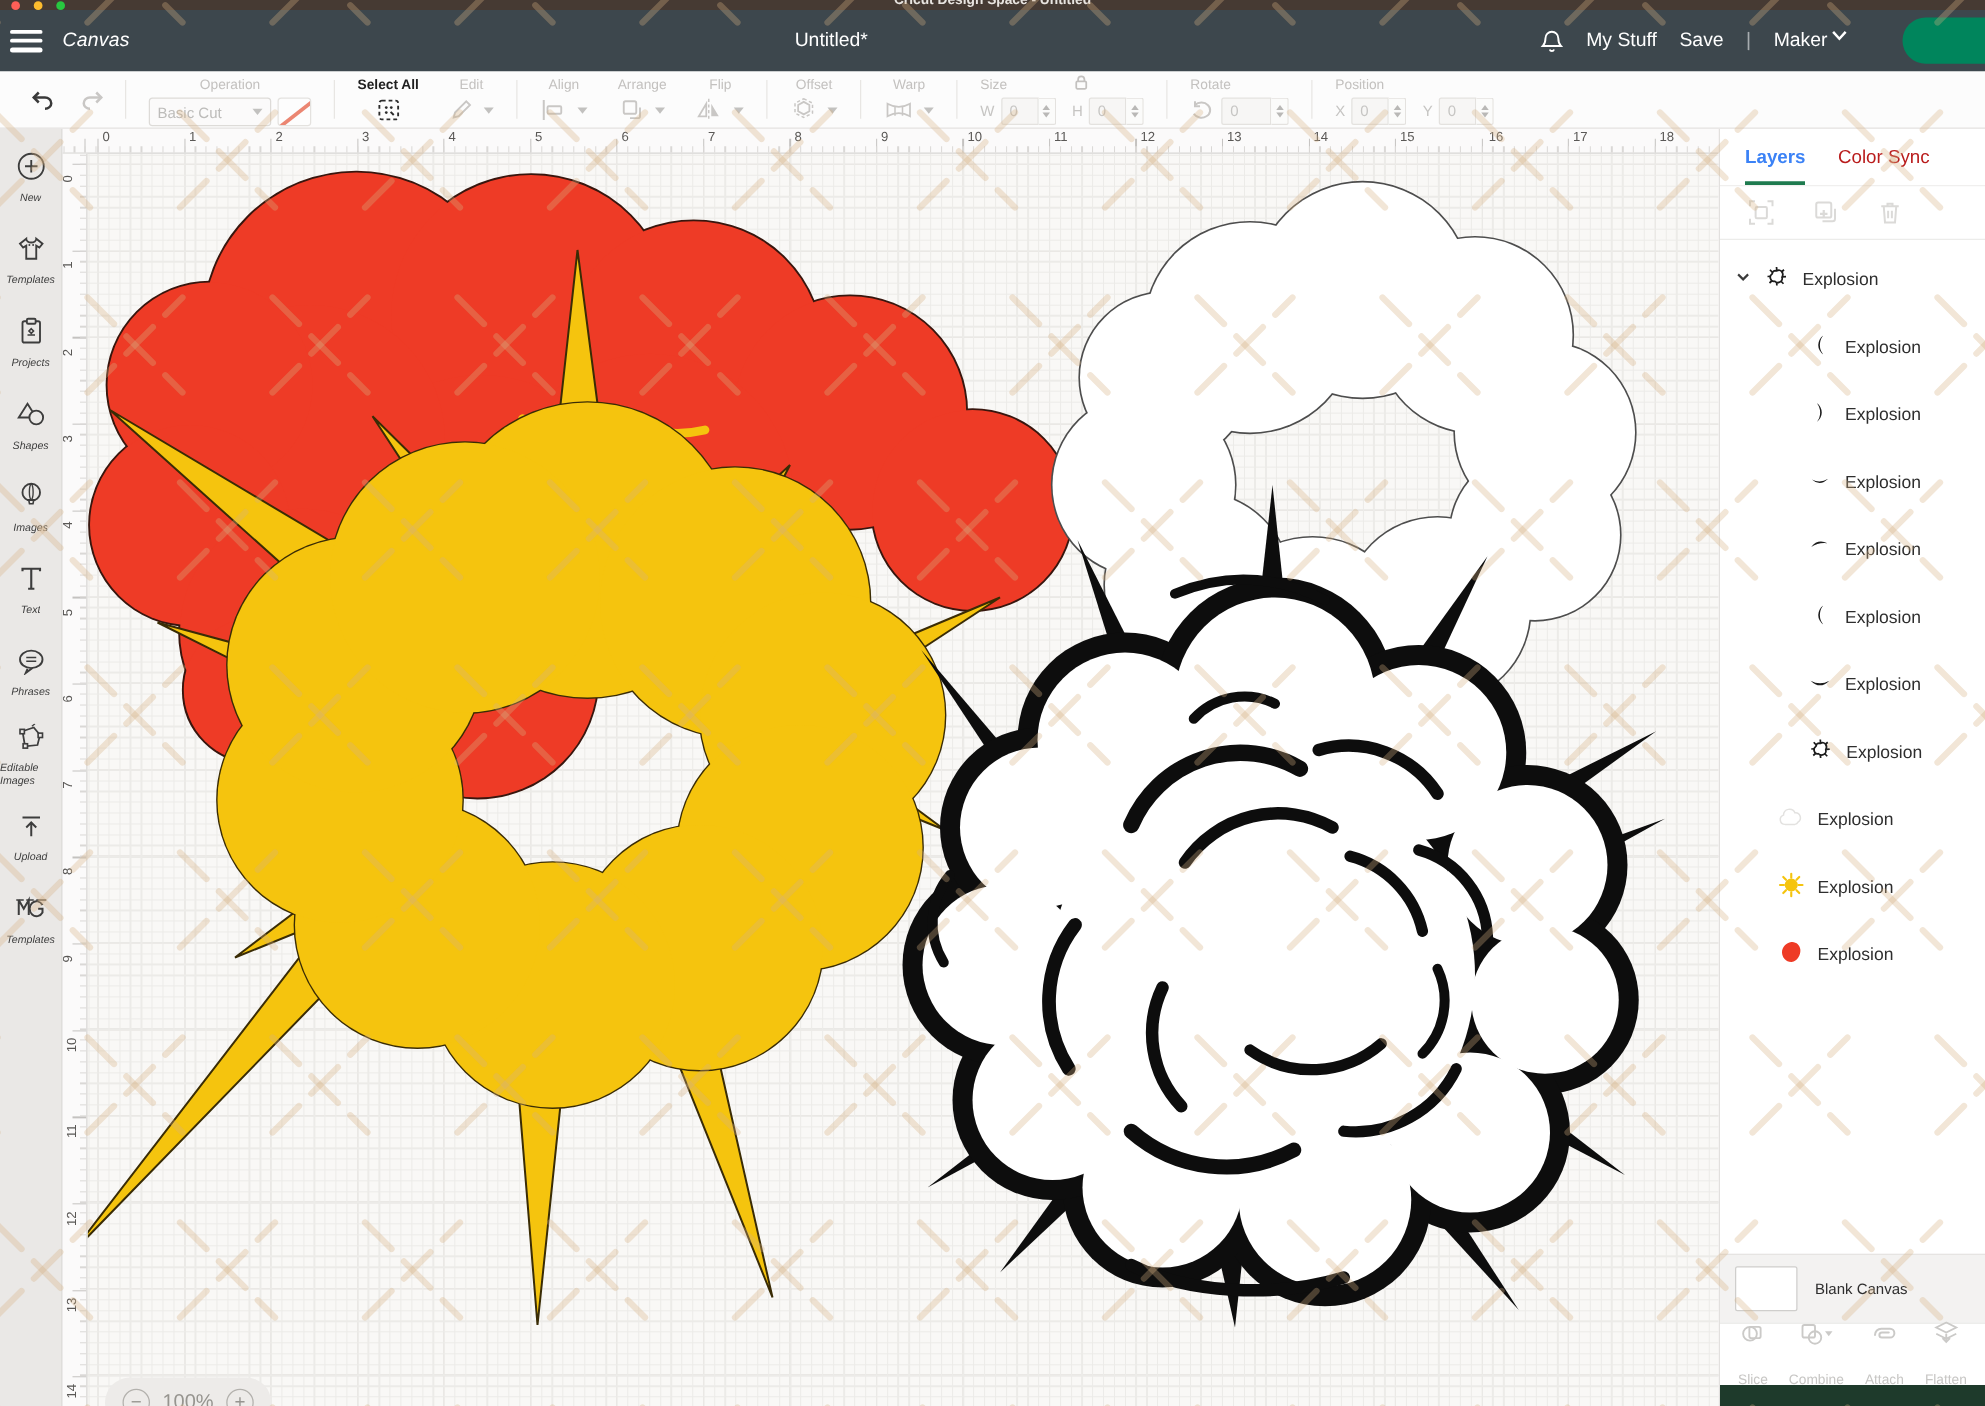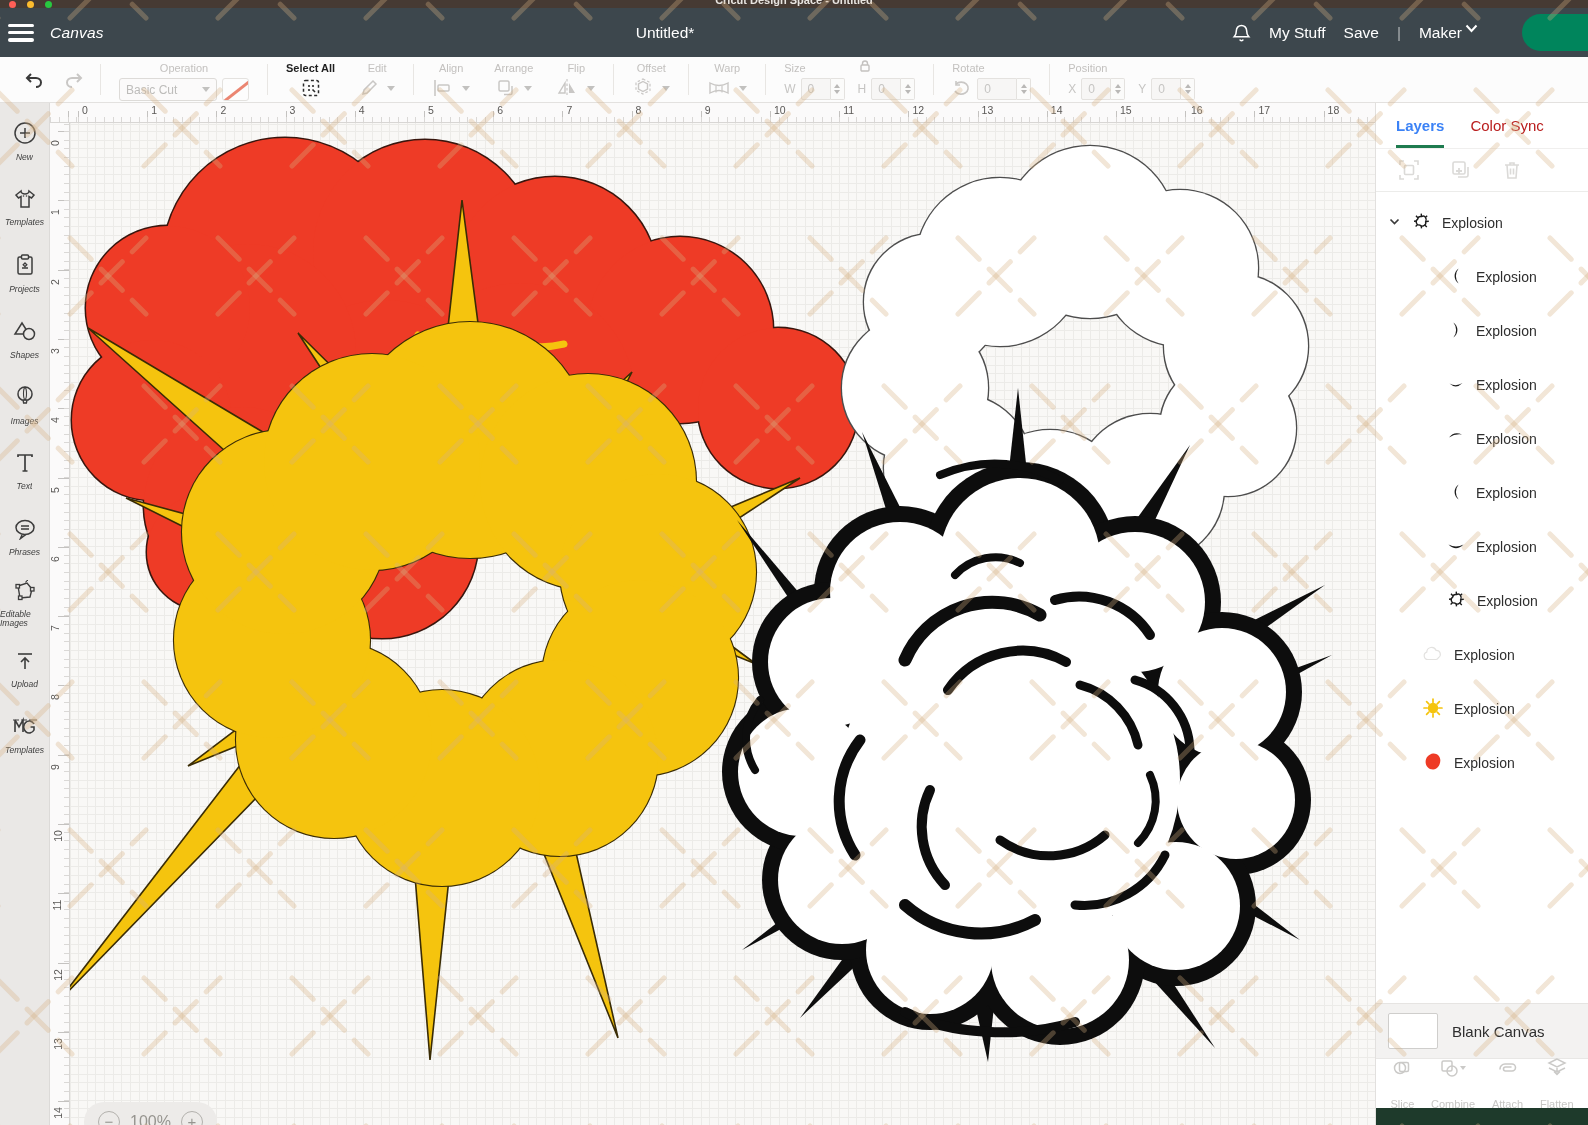--- a/index.html
+++ b/index.html
@@ -77,21 +77,21 @@
   .tab { font-size:15px; color:#b91c1c; padding-bottom:8px; cursor:pointer; }
   .tab.active { color:#3b82f6; font-weight:bold; border-bottom:3px solid #1e7b4f; }
   .panel-tools { height:44px; display:flex; align-items:center; gap:30px; padding-left:22px; border-top:1px solid #f0efee; border-bottom:1px solid #ececea; }
   .layers-list { flex:1; overflow:hidden; padding-top:4px; }
   .layer-row { height:54px; display:flex; align-items:center; gap:10px; font-size:14px; color:#2e2e2e; cursor:pointer; }
   .layer-row.group { padding-left:12px; }
   .layer-row.child { padding-left:70px; }
   .layer-row.top { padding-left:46px; }
   .blank-row { background:#f3f2f1; border-top:1px solid #e6e4e2; display:flex; align-items:center; padding:9px 12px; gap:14px; }
   .blank-swatch { width:50px; height:36px; background:#fff; border:1.5px solid #cfcecc; border-radius:2px; }
-  .blank-lbl { font-size:15px; color:#2e2e2e;text-align:right; }
+  .blank-lbl { font-size:12px; color:#2e2e2e;text-align:right; }
   .panel-footer { height:50px; border-top:1px solid #e8e7e5; display:flex; align-items:center; justify-content:space-around; padding:0 6px; }
   .pf-item { display:flex; flex-direction:column; align-items:center; gap:18px; color:#c7c6c4; font-size:11px; }
   .promo-strip { height:17px; background:#1e3a2b; }
 
   
   #wm { position:fixed; left:0; top:0; width:1588px; height:1125px; pointer-events:none; z-index:50; }
 </style>
 </head>
 <body>
 

